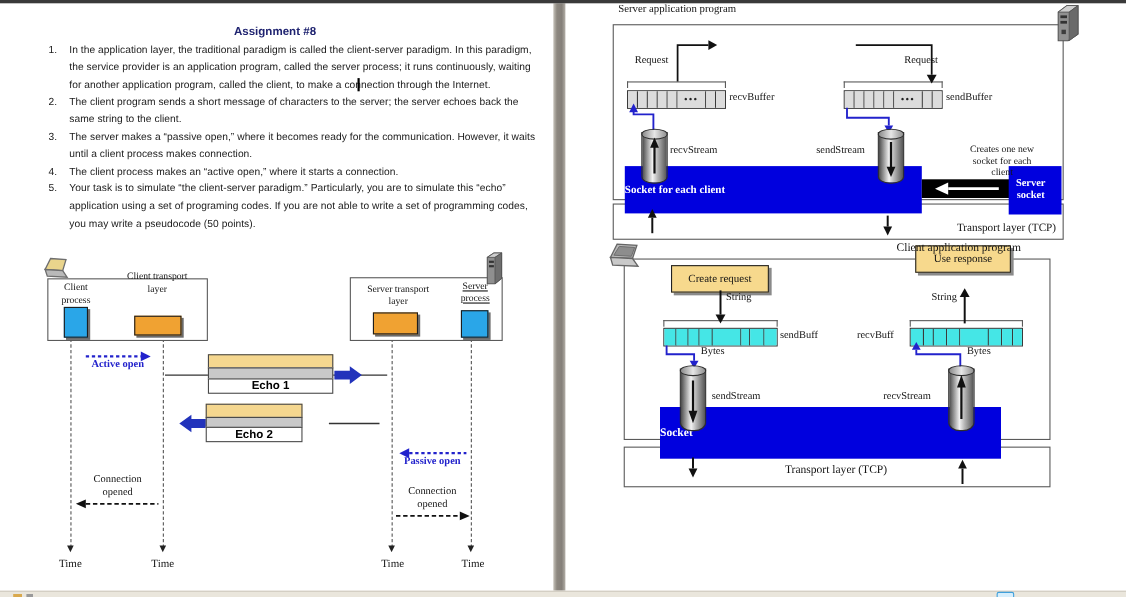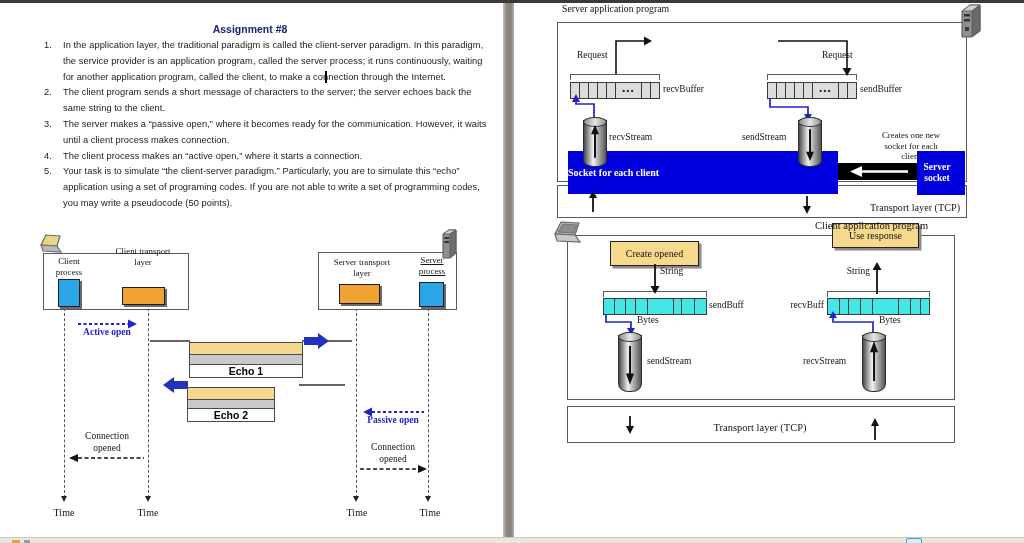--- a/index.html
+++ b/index.html
@@ -16,21 +16,21 @@
   .title{color:#1F2370;font-weight:bold;font-size:15px;}
   .subtitle{color:#1F2370;font-weight:bold;font-size:10.5px;}
   .doc-list{left:44px;top:38px;width:446px;font-size:9.3px;line-height:15.8px;color:#1a1a1a;letter-spacing:.05px;}
   .li{display:flex;}
   .li .n{width:13px;flex:none;}
   .li .t{flex:1;padding-left:6px;}
   .vline{border-left:1.5px dashed #555;width:0;top:308px;height:190px;z-index:1;}
   .vline::after{content:"";position:absolute;left:-4.3px;top:188px;border-left:3.5px solid transparent;
                 border-right:3.5px solid transparent;border-top:6px solid #222;}
   .blue-accent{color:#2222CC;font-weight:bold;}
-  .stripe{position:absolute;left:0;right:0;border:1px solid #4a4a4a;margin-top:20px;}
+  .stripe{position:absolute;left:0;right:0;border:1px solid #4a4a4a;}
   .bufrow{display:flex;border:1px solid #3a3a3a;z-index:3;}
   .bufrow .c{border-right:1px solid #3a3a3a;height:100%;}
   .bufrow .c:last-child{border-right:none;}
   .graycell{background:#DCDCDC;}
   .cyancell{background:#45E6E6;}
   .dots{display:flex;align-items:center;justify-content:center;font-size:8px;font-weight:bold;color:#222;letter-spacing:1.5px;}
   .bracket{border:1px solid #5a5a5a;border-bottom:none;height:5px;z-index:3;background:transparent;}
   .tanbox{background:#F7D98D;border:1.2px solid #222;box-shadow:2.5px 2.5px 0 #8a8a8a;z-index:3;
           display:flex;align-items:center;justify-content:center;}
   .bluebar{background:#0000DE;z-index:2;display:flex;align-items:center;justify-content:flex-start;}
@@ -205,42 +205,42 @@
   <div class="abs thinbox" style="left:567px;top:235px;width:386px;height:163px;background:transparent;z-index:1;"></div>
   <div class="abs thinbox" style="left:567px;top:406px;width:386px;height:35px;background:transparent;z-index:1;"></div>
 
   <svg class="abs z6" style="left:551px;top:219px;" width="36" height="30" viewBox="0 0 36 30">
     <polygon points="10,3 28,4 24,16 4,15" fill="#b9b9b9" stroke="#666" stroke-width="1.2"></polygon>
     <polygon points="12,5 26,6 23,14 7,13" fill="#8d8d8d" stroke="#666" stroke-width=".8"></polygon>
     <polygon points="4,15 24,16 29,23 6,22" fill="#c9c9c9" stroke="#666" stroke-width="1.2"></polygon>
   </svg>
 
   <div class="abs tanbox" style="left:610px;top:241px;width:87px;height:23px;">
-    <span class="ser" style="font-size:10px;">Create opened</span>
+    <span class="ser" style="font-size:10px;">Create request</span>
   </div>
   <div class="abs tanbox" style="left:832px;top:223px;width:85px;height:23px;">
     <span class="ser" style="font-size:10px;">Use response</span>
   </div>
   <div class="abs ser z4" style="left:660px;top:266px;">String</div>
   <div class="abs ser z4 ctr" style="left:832px;top:266px;width:38px;text-align:right;">String</div>
 
   <div class="abs bracket" style="left:603px;top:291px;width:102px;"></div>
   <div class="abs bufrow" style="left:603px;top:298px;width:102px;height:15px;">
     <div class="c cyancell" style="width:11%;"></div>
     <div class="c cyancell" style="width:10%;"></div>
     <div class="c cyancell" style="width:10%;"></div>
     <div class="c cyancell" style="width:11%;"></div>
     <div class="c cyancell" style="width:26%;"></div>
     <div class="c cyancell" style="width:8%;"></div>
     <div class="c cyancell" style="width:12%;"></div>
     <div class="c cyancell" style="width:12%;"></div>
   </div>
   <div class="abs ser z4" style="left:709px;top:300px;">sendBuff</div>
 
-  <div class="abs ser z4" style="left:779px;top:300px;width:45px;text-align:right;">recvBuff</div>
+  <div class="abs ser z4" style="left:779px;top:300px;width:45px;">recvBuff</div>
   <div class="abs bracket" style="left:827px;top:291px;width:101px;"></div>
   <div class="abs bufrow" style="left:827px;top:298px;width:101px;height:15px;">
     <div class="c cyancell" style="width:12%;"></div>
     <div class="c cyancell" style="width:8%;"></div>
     <div class="c cyancell" style="width:12%;"></div>
     <div class="c cyancell" style="width:12%;"></div>
     <div class="c cyancell" style="width:26%;"></div>
     <div class="c cyancell" style="width:12%;"></div>
     <div class="c cyancell" style="width:9%;"></div>
     <div class="c cyancell" style="width:9%;"></div>
@@ -257,20 +257,23 @@
   </div>
   <div class="abs ser z4" style="left:647px;top:356px;">sendStream</div>
   <div class="abs cyl" style="left:862px;top:335px;width:22px;height:55px;">
     <svg viewBox="0 0 22 44" preserveAspectRatio="none">
       <line x1="11" y1="12" x2="11" y2="36" stroke="#111" stroke-width="2"></line>
         <polygon points="7,13 11,4 15,13" fill="#111"></polygon>
     </svg>
   </div>
   <div class="abs ser z4" style="left:803px;top:356px;">recvStream</div>
 
+  <div class="abs bluebar" style="left:600px;top:370px;width:310px;height:47px;">
+    <span class="bt" style="font-size:10.5px;">Socket</span>
+  </div>
   <div class="abs ser ctr z4" style="left:567px;top:422px;width:386px;font-size:10.5px;">Transport layer (TCP)</div>
 
   <svg class="abs overlay" viewBox="0 0 1024 543">
 
     <line x1="150" y1="341" x2="190" y2="341" stroke="#333" stroke-width="1.3"></line>
     <line x1="302" y1="341" x2="352" y2="341" stroke="#333" stroke-width="1.3"></line>
     <polygon points="304,337 318,337 318,333 329,341 318,349 318,345 304,345" fill="#2233BB"></polygon>
     <line x1="299" y1="385" x2="345" y2="385" stroke="#333" stroke-width="1.3"></line>
     <polygon points="188,381 174,381 174,377 163,385 174,393 174,389 188,389" fill="#2233BB"></polygon>
 

